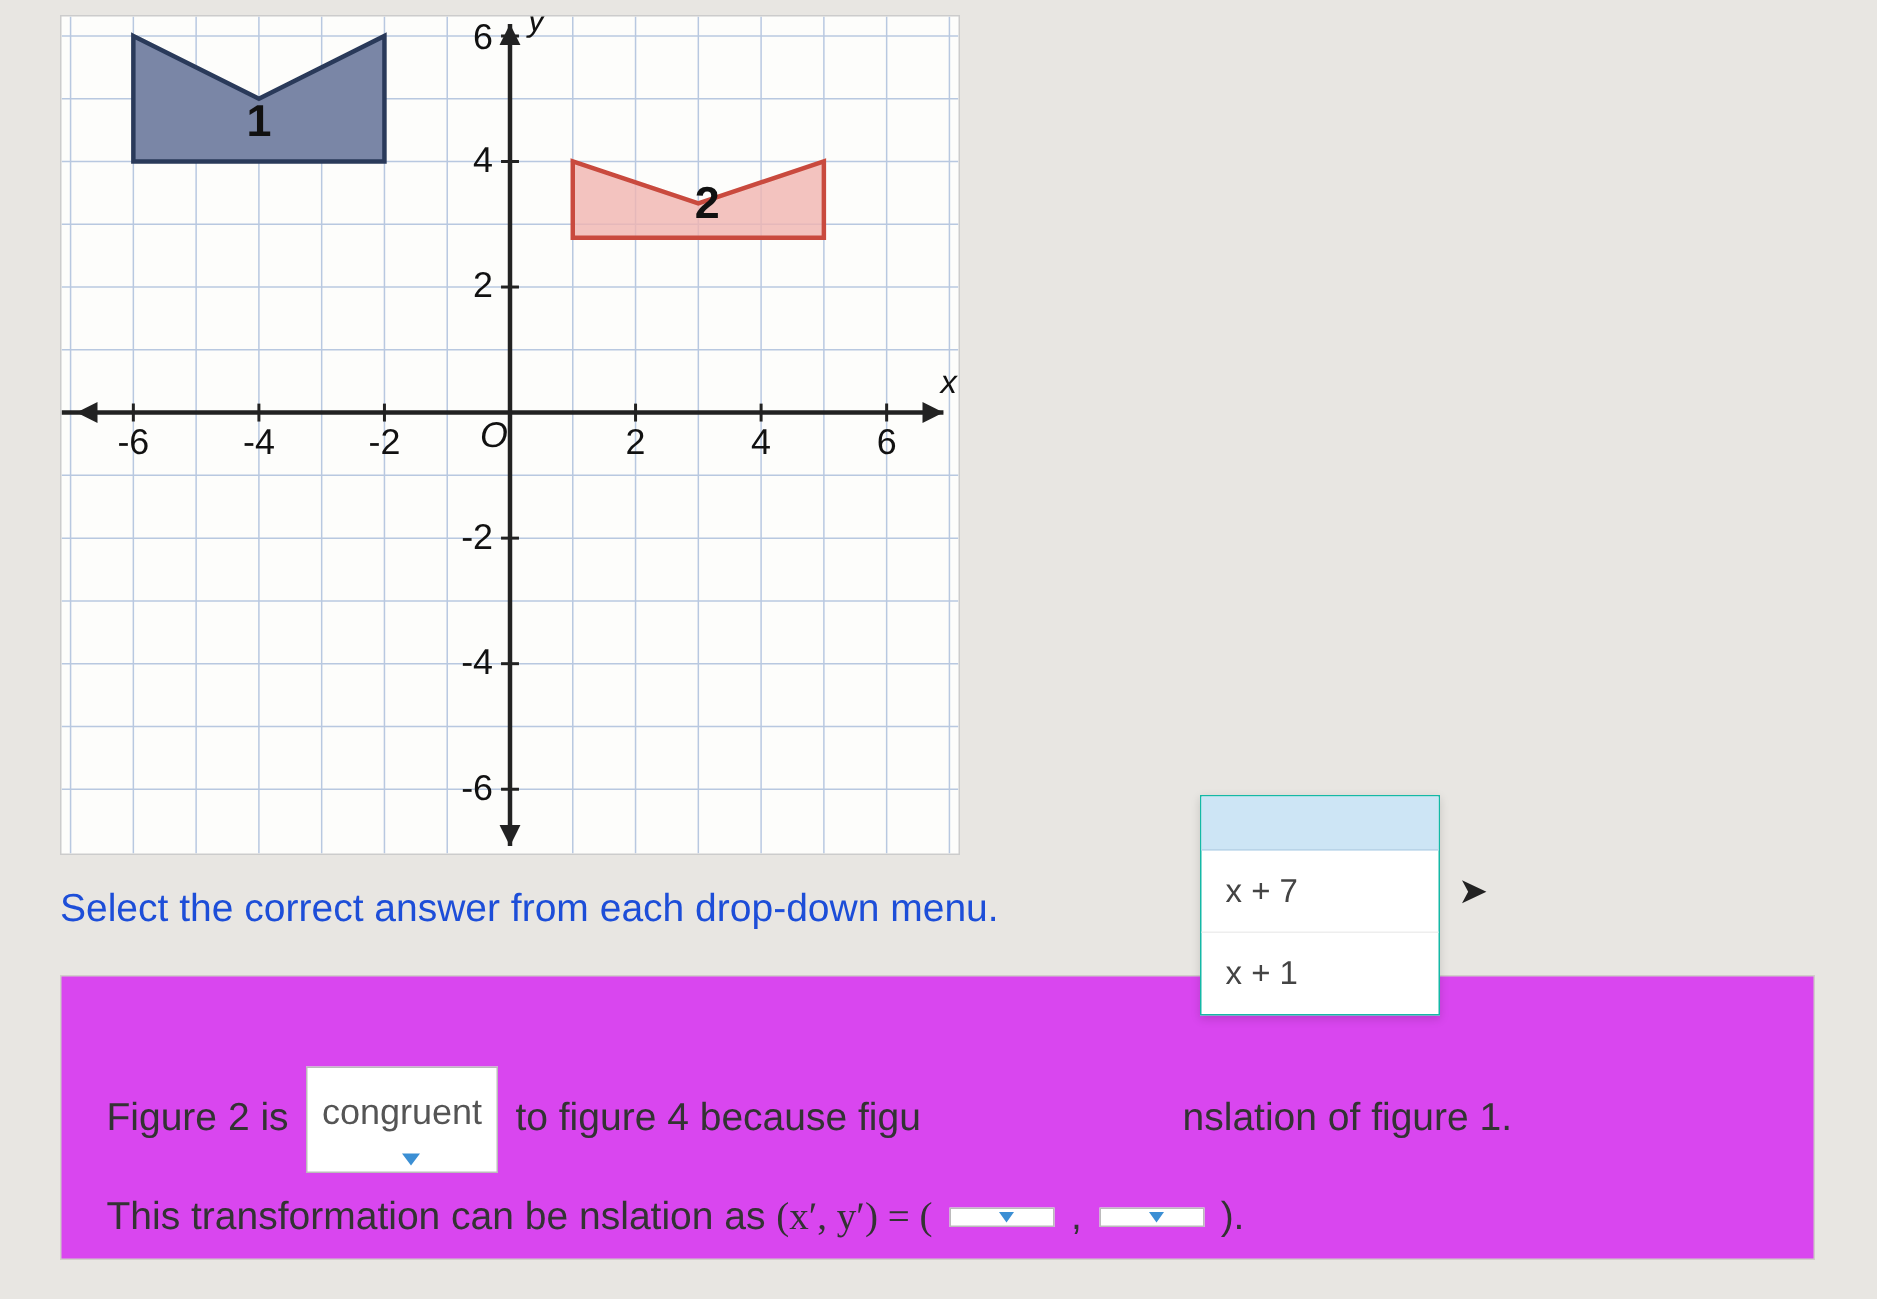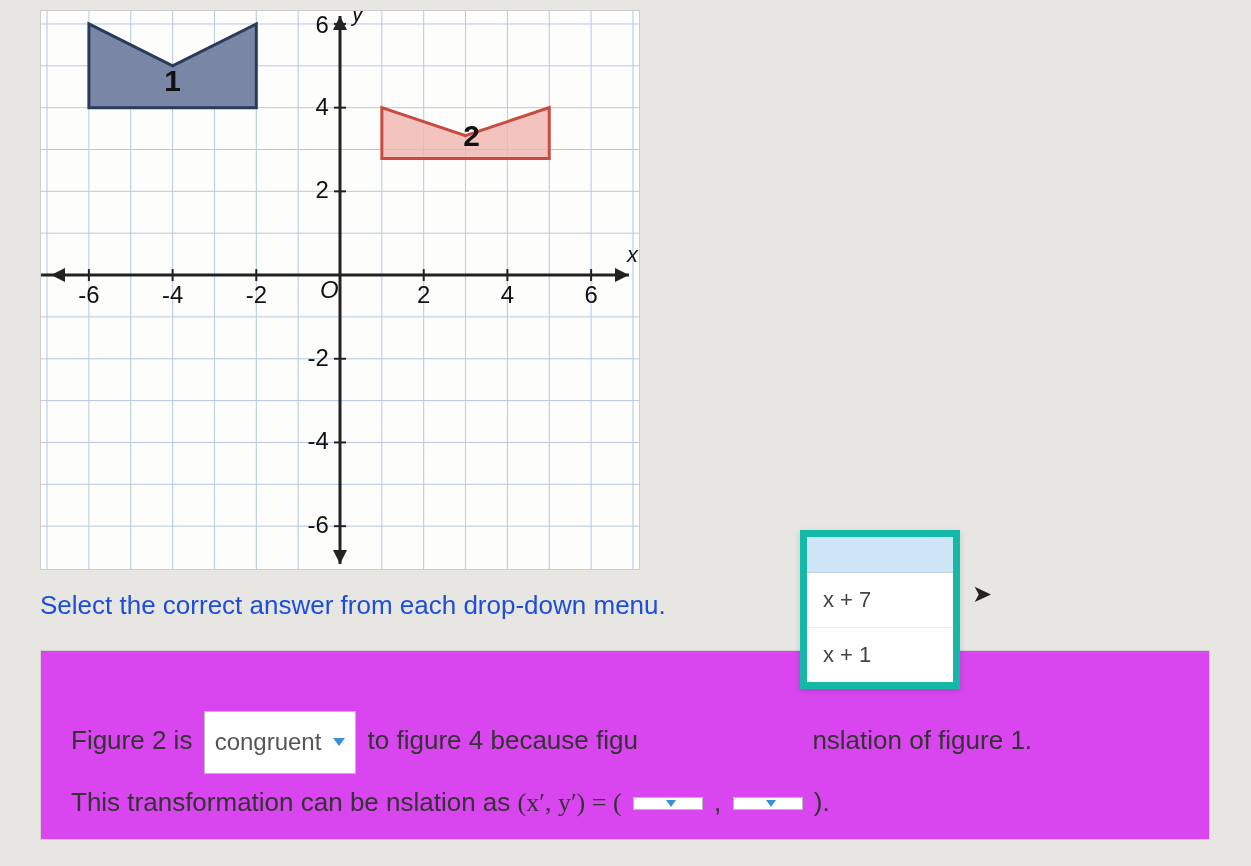--- a/index.html
+++ b/index.html
@@ -50,20 +50,21 @@
     .dropdown-inline {
       display: inline-flex;
       align-items: center;
       border: 1px solid #bbb;
       background: #fff;
       padding: 4px 10px;
       font-size: 24px;
       color: #555;
       vertical-align: middle;
       margin: 0 4px;
+      flex-direction: column;
     }
     .dropdown-small {
       display: inline-flex;
       align-items: center;
       border: 1px solid #bbb;
       background: #fff;
       padding: 2px 10px;
       font-size: 18px;
       color: #555;
       vertical-align: middle;
@@ -88,21 +89,21 @@
       border-right: 5px solid transparent;
       border-top: 7px solid #3b8fd4;
       margin-left: 6px;
     }
     .dropdown-popup {
       position: absolute;
       top: 530px;
       left: 800px;
       width: 160px;
       background: #fff;
-      border: 7px solid #14b8a6;
+      border: 1px solid #14b8a6;
       box-shadow: 0 2px 6px rgba(0,0,0,0.15);
       z-index: 10;
     }
     .popup-header {
       height: 36px;
       background: #cde5f5;
       border-bottom: 1px solid #b9d4e8;
     }
     .popup-item {
       padding: 14px 16px;

